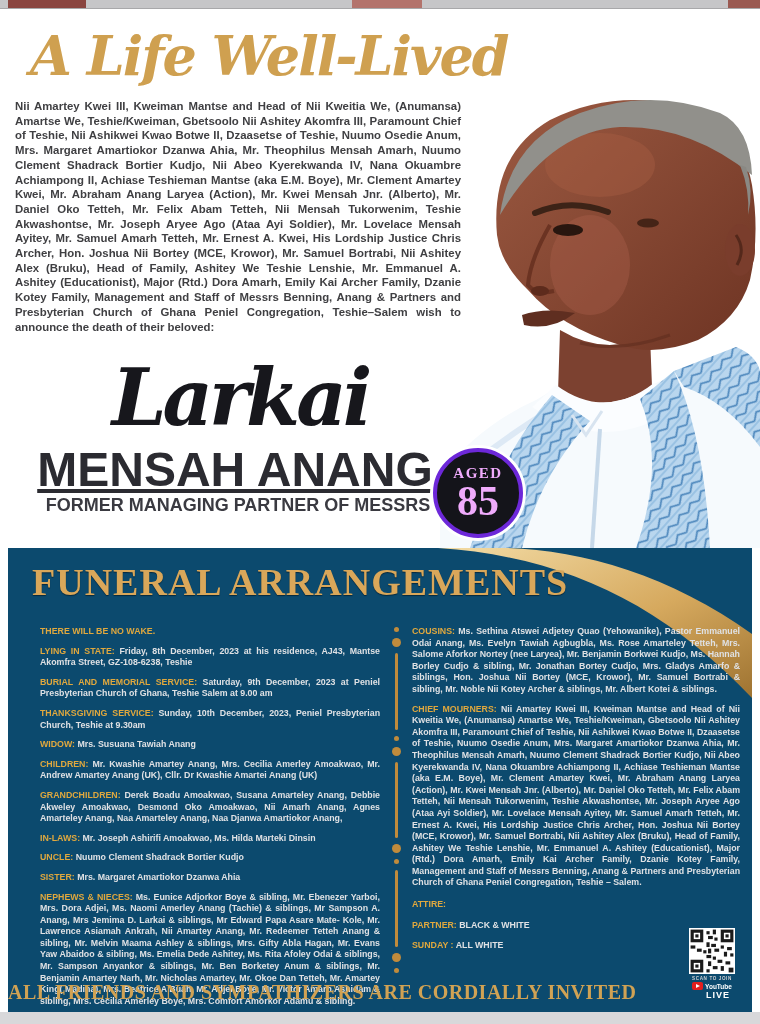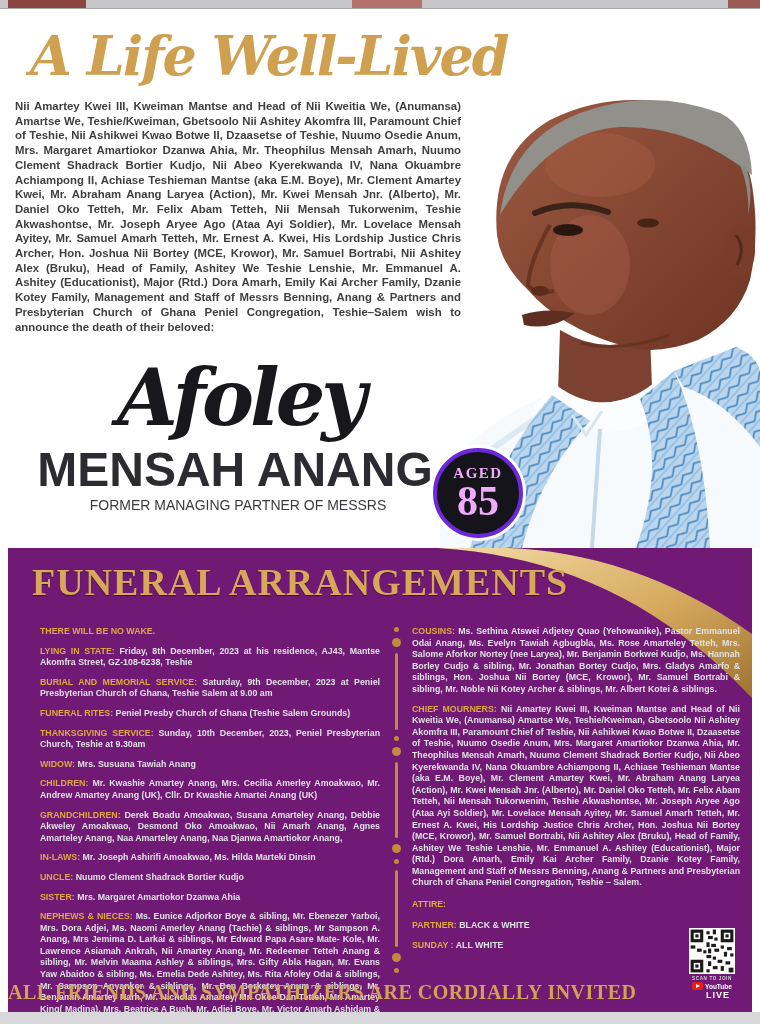--- a/index.html
+++ b/index.html
@@ -38,38 +38,39 @@
   .first-name{
     position:absolute;left:20px;top:352px;width:440px;text-align:center;
     font-family:"DejaVu Serif", serif;font-style:italic;font-weight:700;
     font-size:78px;line-height:92px;color:#17171c;letter-spacing:-4px;z-index:3;
     white-space:nowrap;
   }
   .surname{
     position:absolute;left:10px;top:446px;width:450px;text-align:center;
     font-weight:800;font-size:48px;line-height:48px;color:#2b2b31;letter-spacing:0px;z-index:3;
     white-space:nowrap;
+    text-decoration:underline;
   }
   .role{
     position:absolute;left:15px;top:496px;width:446px;text-align:center;
-    font-weight:400;font-size:14px;line-height:19px;color:#3a3a41;z-index:3;
+    font-weight:700;font-size:18px;line-height:19px;color:#3a3a41;z-index:3;
   }
   .aged-badge{
     position:absolute;left:433px;top:448px;width:82px;height:82px;border-radius:50%;
     background:#14141a;border:4px solid #6d28d9;box-shadow:0 0 0 3px #ffffff;
     display:flex;flex-direction:column;align-items:center;justify-content:center;z-index:4;
     color:#f0abfc;font-family:"Liberation Serif", serif;
   }
   .aged-badge .aged{font-size:15px;font-weight:700;letter-spacing:1.5px;line-height:16px;}
   .aged-badge .age{font-size:42px;font-weight:700;line-height:40px;}
 
   
   .panel{
     position:absolute;left:8px;top:548px;width:744px;height:464px;
-    background:#701a75;overflow:hidden;z-index:5;color:#e7e8ea;
+    background:#0c4a6e;overflow:hidden;z-index:5;color:#e7e8ea;
   }
   .ribbon{position:absolute;right:0;top:0;width:330px;height:160px;}
   .fa-title{
     position:absolute;left:24px;top:12px;
     font-family:"Liberation Serif", serif;font-weight:700;font-size:38px;line-height:44px;
     color:#d9a75a;letter-spacing:1px;text-shadow:0 1px 1px rgba(0,0,0,.45);
     white-space:nowrap;
   }
   .col{position:absolute;top:70px;font-weight:700;font-size:8.8px;line-height:11.6px;}
   .col-left{left:24px;width:356px;}
@@ -158,21 +159,21 @@
     <ellipse cx="208" cy="128" rx="11" ry="4.5" fill="#30190f" opacity="0.75"></ellipse>
     <path d="M110,130 Q90,165 88,190 Q96,200 114,196" stroke="#6b3322" stroke-width="4" fill="none"></path>
     <ellipse cx="100" cy="196" rx="9" ry="5" fill="#5d2b1c"></ellipse>
     <path d="M82,220 Q105,212 135,218 Q112,236 84,230 Z" fill="#5f2e20"></path>
     <path d="M230,240 Q180,258 140,248" stroke="#5d2c1d" stroke-width="3" fill="none" opacity="0.55"></path>
   </svg>
 </div>
 
 <div class="intro">Nii Amartey Kwei III, Kweiman Mantse and Head of Nii Kweitia We, (Anumansa) Amartse We, Teshie/Kweiman, Gbetsoolo Nii Ashitey Akomfra III, Paramount Chief of Teshie, Nii Ashikwei Kwao Botwe II, Dzaasetse of Teshie, Nuumo Osedie Anum, Mrs. Margaret Amartiokor Dzanwa Ahia, Mr. Theophilus Mensah Amarh, Nuumo Clement Shadrack Bortier Kudjo, Nii Abeo Kyerekwanda IV, Nana Okuambre Achiampong II, Achiase Teshieman Mantse (aka E.M. Boye), Mr. Clement Amartey Kwei, Mr. Abraham Anang Laryea (Action), Mr. Kwei Mensah Jnr. (Alberto), Mr. Daniel Oko Tetteh, Mr. Felix Abam Tetteh, Nii Mensah Tukorwenim, Teshie Akwashontse, Mr. Joseph Aryee Ago (Ataa Ayi Soldier), Mr. Lovelace Mensah Ayitey, Mr. Samuel Amarh Tetteh, Mr. Ernest A. Kwei, His Lordship Justice Chris Archer, Hon. Joshua Nii Bortey (MCE, Krowor), Mr. Samuel Bortrabi, Nii Ashitey Alex (Bruku), Head of Family, Ashitey We Teshie Lenshie, Mr. Emmanuel A. Ashitey (Educationist), Major (Rtd.) Dora Amarh, Emily Kai Archer Family, Dzanie Kotey Family, Management and Staff of Messrs Benning, Anang &amp; Partners and Presbyterian Church of Ghana Peniel Congregation, Teshie–Salem wish to announce the death of their beloved:</div>
 
-<div class="first-name">Afoley</div>
+<div class="first-name">Larkai</div>
 <div class="surname">MENSAH ANANG</div>
 <div class="role">
   <div>FORMER MANAGING PARTNER OF MESSRS</div>
 </div>
 
 <div class="aged-badge">
   <div class="aged">AGED</div>
   <div class="age">85</div>
 </div>
 
@@ -187,21 +188,20 @@
     </defs>
     <path d="M16,0 C140,8 240,55 330,150 L330,86 C250,28 160,2 86,0 Z" fill="url(#ribbonGold)"></path>
   </svg>
 
   <div class="fa-title">FUNERAL ARRANGEMENTS</div>
 
   <div class="col col-left">
       <p class="item"><span class="lbl">THERE WILL BE NO WAKE.</span></p>
       <p class="item"><span class="lbl">LYING IN STATE:</span> Friday, 8th December, 2023 at his residence, AJ43, Mantse Akomfra Street, GZ-108-6238, Teshie</p>
       <p class="item"><span class="lbl">BURIAL AND MEMORIAL SERVICE:</span> Saturday, 9th December, 2023 at Peniel Presbyterian Church of Ghana, Teshie Salem at 9.00 am</p>
-      <p class="item"><span class="lbl">FUNERAL RITES:</span> Peniel Presby Church of Ghana (Teshie Salem Grounds)</p>
       <p class="item"><span class="lbl">THANKSGIVING SERVICE:</span> Sunday, 10th December, 2023, Peniel Presbyterian Church, Teshie at 9.30am</p>
       <p class="item"><span class="lbl">WIDOW:</span> Mrs. Susuana Tawiah Anang</p>
       <p class="item"><span class="lbl">CHILDREN:</span> Mr. Kwashie Amartey Anang, Mrs. Cecilia Amerley Amoakwao, Mr. Andrew Amartey Anang (UK), Cllr. Dr Kwashie Amartei Anang (UK)</p>
       <p class="item"><span class="lbl">GRANDCHILDREN:</span> Derek Boadu Amoakwao, Susana Amarteley Anang, Debbie Akweley Amoakwao, Desmond Oko Amoakwao, Nii Amarh Anang, Agnes Amarteley Anang, Naa Amarteley Anang, Naa Djanwa Amartiokor Anang,</p>
       <p class="item"><span class="lbl">IN-LAWS:</span> Mr. Joseph Ashirifi Amoakwao, Ms. Hilda Marteki Dinsin</p>
       <p class="item"><span class="lbl">UNCLE:</span> Nuumo Clement Shadrack Bortier Kudjo</p>
       <p class="item"><span class="lbl">SISTER:</span> Mrs. Margaret Amartiokor Dzanwa Ahia</p>
       <p class="item"><span class="lbl">NEPHEWS &amp; NIECES:</span> Ms. Eunice Adjorkor Boye &amp; sibling, Mr. Ebenezer Yarboi, Mrs. Dora Adjei, Ms. Naomi Amerley Anang (Tachie) &amp; siblings, Mr Sampson A. Anang, Mrs Jemima D. Larkai &amp; siblings, Mr Edward Papa Asare Mate- Kole, Mr. Lawrence Asiamah Ankrah, Nii Amartey Anang, Mr. Redeemer Tetteh Anang &amp; sibling, Mr. Melvin Maama Ashley &amp; siblings, Mrs. Gifty Abla Hagan, Mr. Evans Yaw Abaidoo &amp; sibling, Ms. Emelia Dede Ashitey, Ms. Rita Afoley Odai &amp; siblings, Mr. Sampson Anyankor &amp; siblings, Mr. Ben Borketey Anum &amp; siblings, Mr. Benjamin Amartey Narh, Mr. Nicholas Amartey, Mr. Okoe Dan Tetteh, Mr. Amartey King( Madina), Mrs. Beatrice A Buah, Mr. Adjei Boye, Mr. Victor Amarh Ashidam &amp; sibling, Mrs. Cecilia Amerley Boye, Mrs. Comfort Amorkor Adamu &amp; sibling.</p>
     </div>
 

